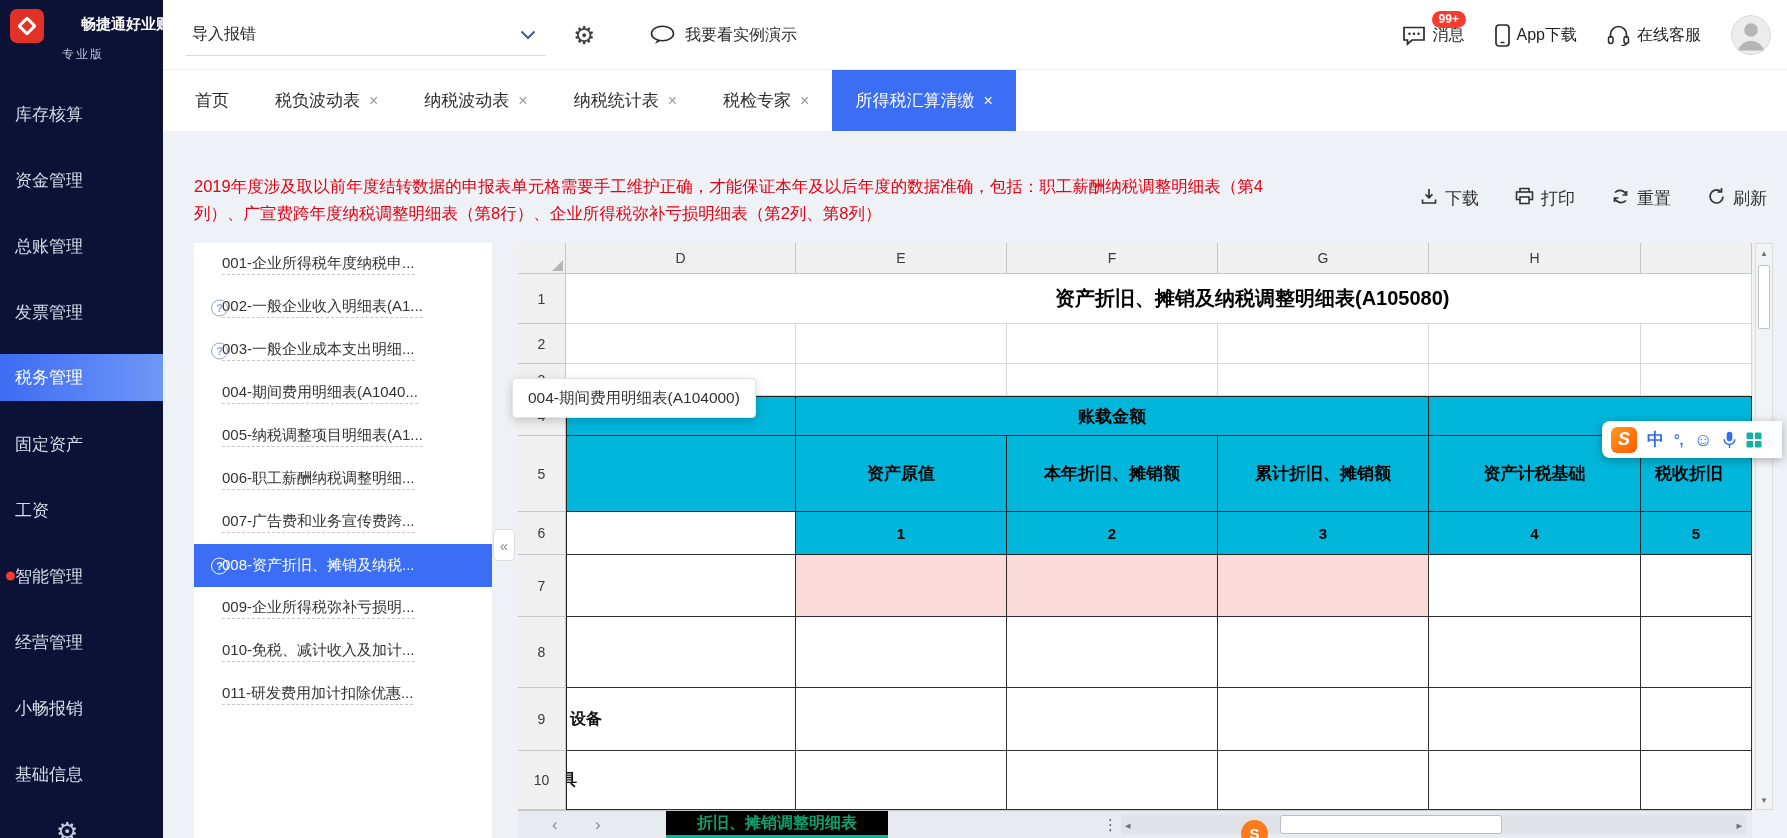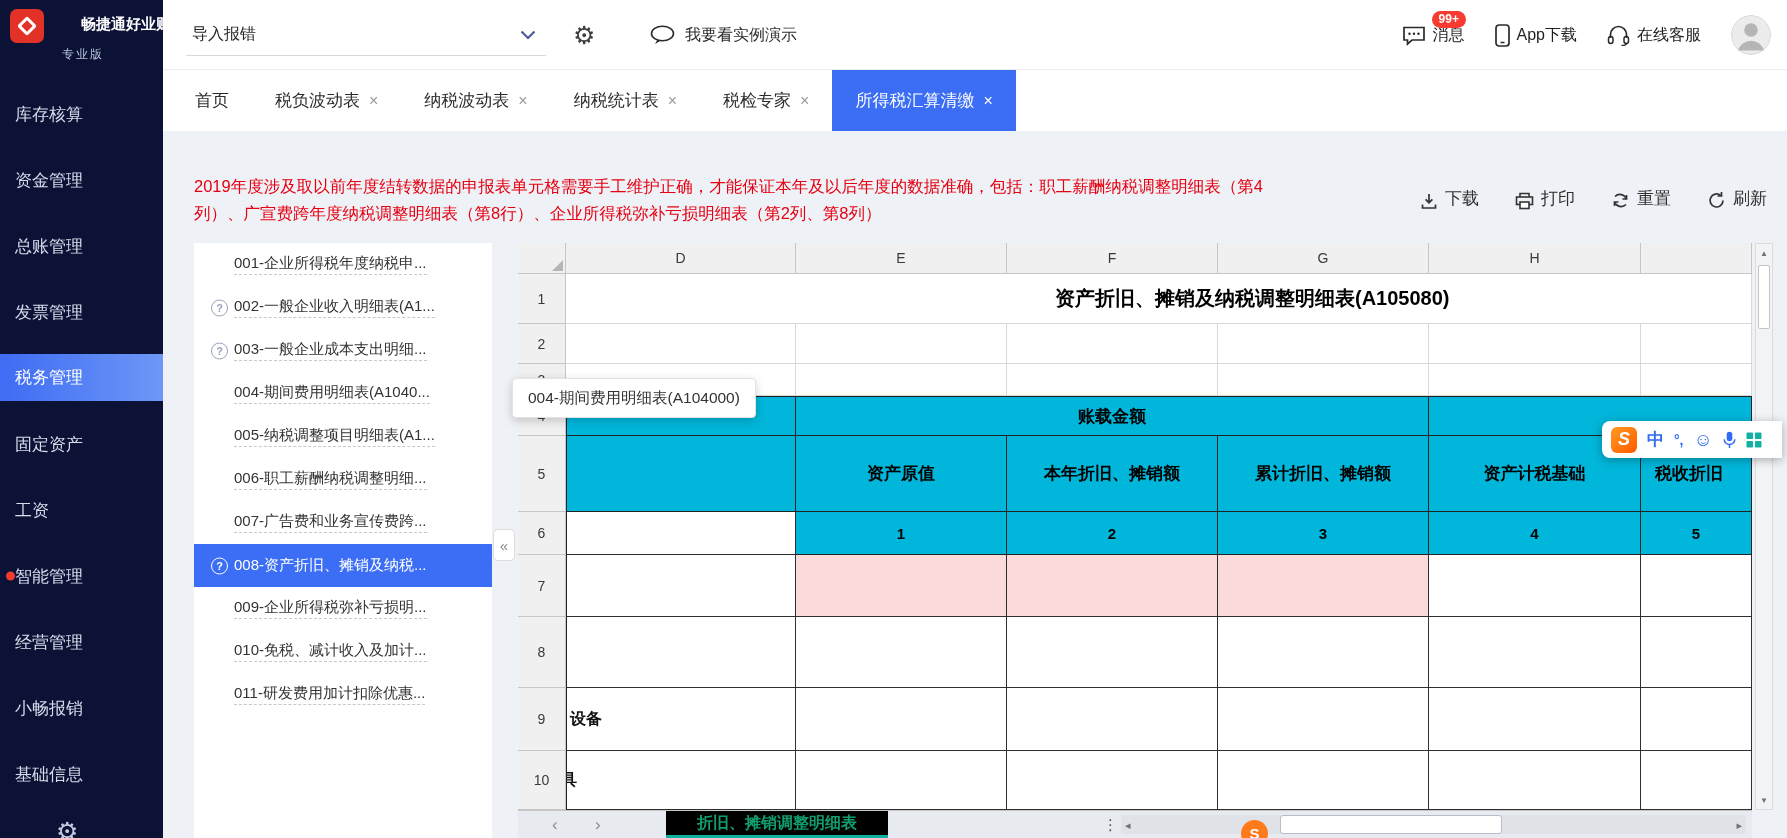--- a/index.html
+++ b/index.html
@@ -33,25 +33,25 @@
   .tabbar { position:absolute; left:163px; top:70px; width:1624px; height:61px; background:#fff; display:flex; align-items:stretch; padding-left:9px; z-index:15; }
   .tab { display:flex; align-items:center; gap:9px; padding:0 23px; font-size:17px; color:#2b2b2b; cursor:pointer; white-space:nowrap; }
   .tab .close { color:#9a9a9a; font-size:16px; }
   .tab.active { background:#3b6ef5; color:#fff; }
   .tab.active .close { color:#fff; }
 
   
   .content { position:absolute; left:163px; top:131px; width:1624px; height:707px; background:#eef1f5; overflow:hidden; }
   .notice { position:absolute; left:31px; top:42px; width:1200px; color:#e60012; font-size:16.5px; line-height:27px; }
   .actions { position:absolute; right:20px; top:56px; display:flex; gap:36px; }
-  .action { display:flex; align-items:flex-end; gap:7px; font-size:17px; color:#2f2f2f; cursor:pointer; }
+  .action { display:flex; align-items:flex-start; gap:7px; font-size:17px; color:#2f2f2f; cursor:pointer; }
 
   
   .form-list { position:absolute; left:31px; top:112px; width:298px; height:595px; background:#fff; }
-  .fl-item { position:relative; height:43px; display:flex; align-items:center; padding-left:40px; font-size:15px; color:#333; white-space:nowrap; overflow:hidden; cursor:pointer; }
+  .fl-item { position:relative; height:43px; display:flex; align-items:center; padding-left:28px; font-size:15px; color:#333; white-space:nowrap; overflow:hidden; cursor:pointer; }
   .fl-item > .lbl { border-bottom:1px dashed #c8c8c8; padding-bottom:1px; }
   .fl-item .help { position:absolute; left:17px; top:50%; transform:translateY(-50%); width:17px; height:17px; border:1px solid #97a2bc; border-radius:50%; color:#97a2bc; font-size:11px; font-weight:bold; display:flex; align-items:center; justify-content:center; }
   .fl-item.selected { background:#3b6ef5; color:#fff; }
   .fl-item.selected > .lbl { border-bottom:none; }
   .fl-item.selected .help { border-color:#fff; color:#fff; }
 
   
   .sheet { position:absolute; left:355px; top:112px; width:1234px; height:595px; background:#fff; }
   .srow { display:grid; grid-template-columns:48px 230px 211px 211px 211px 212px 111px; }
   .hdr{height:31px} .r1{height:50px} .r2{height:40px} .r3{height:32px} .r4{height:40px}

